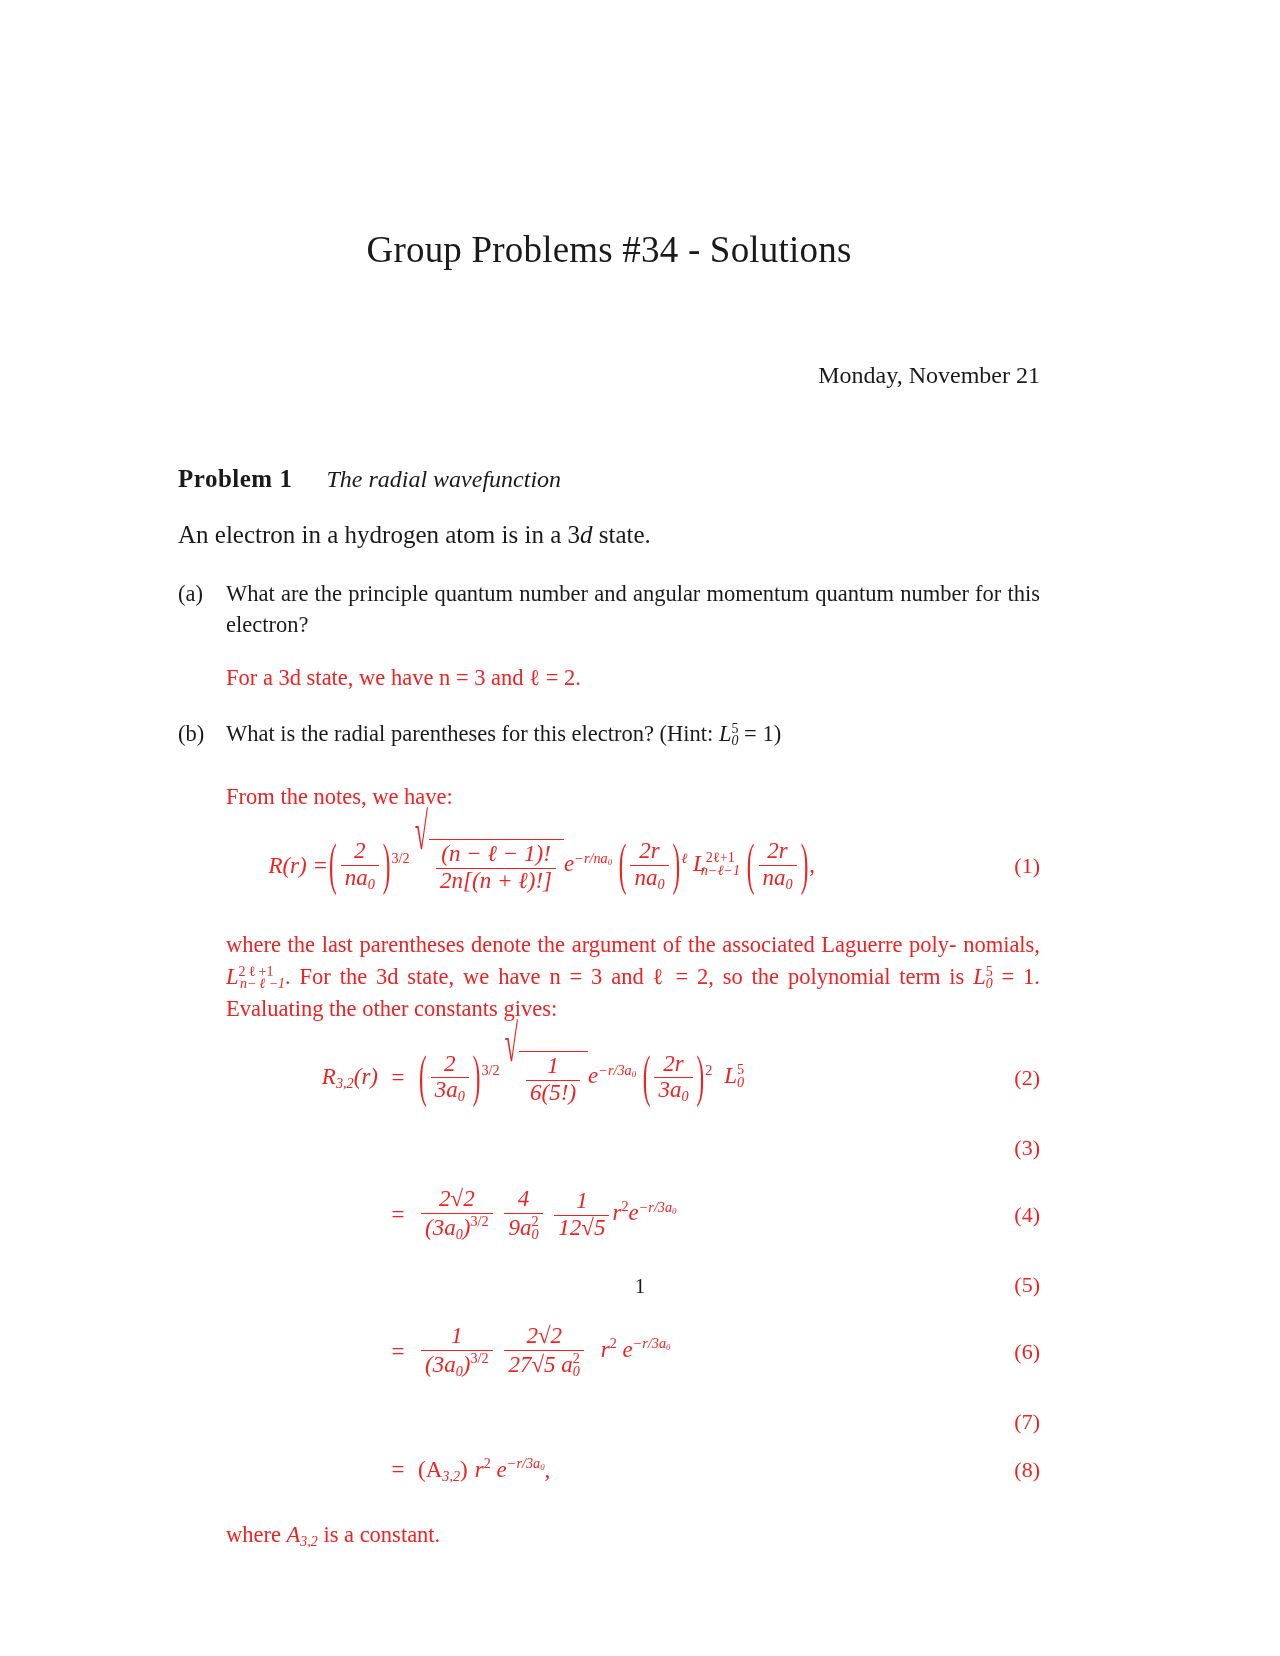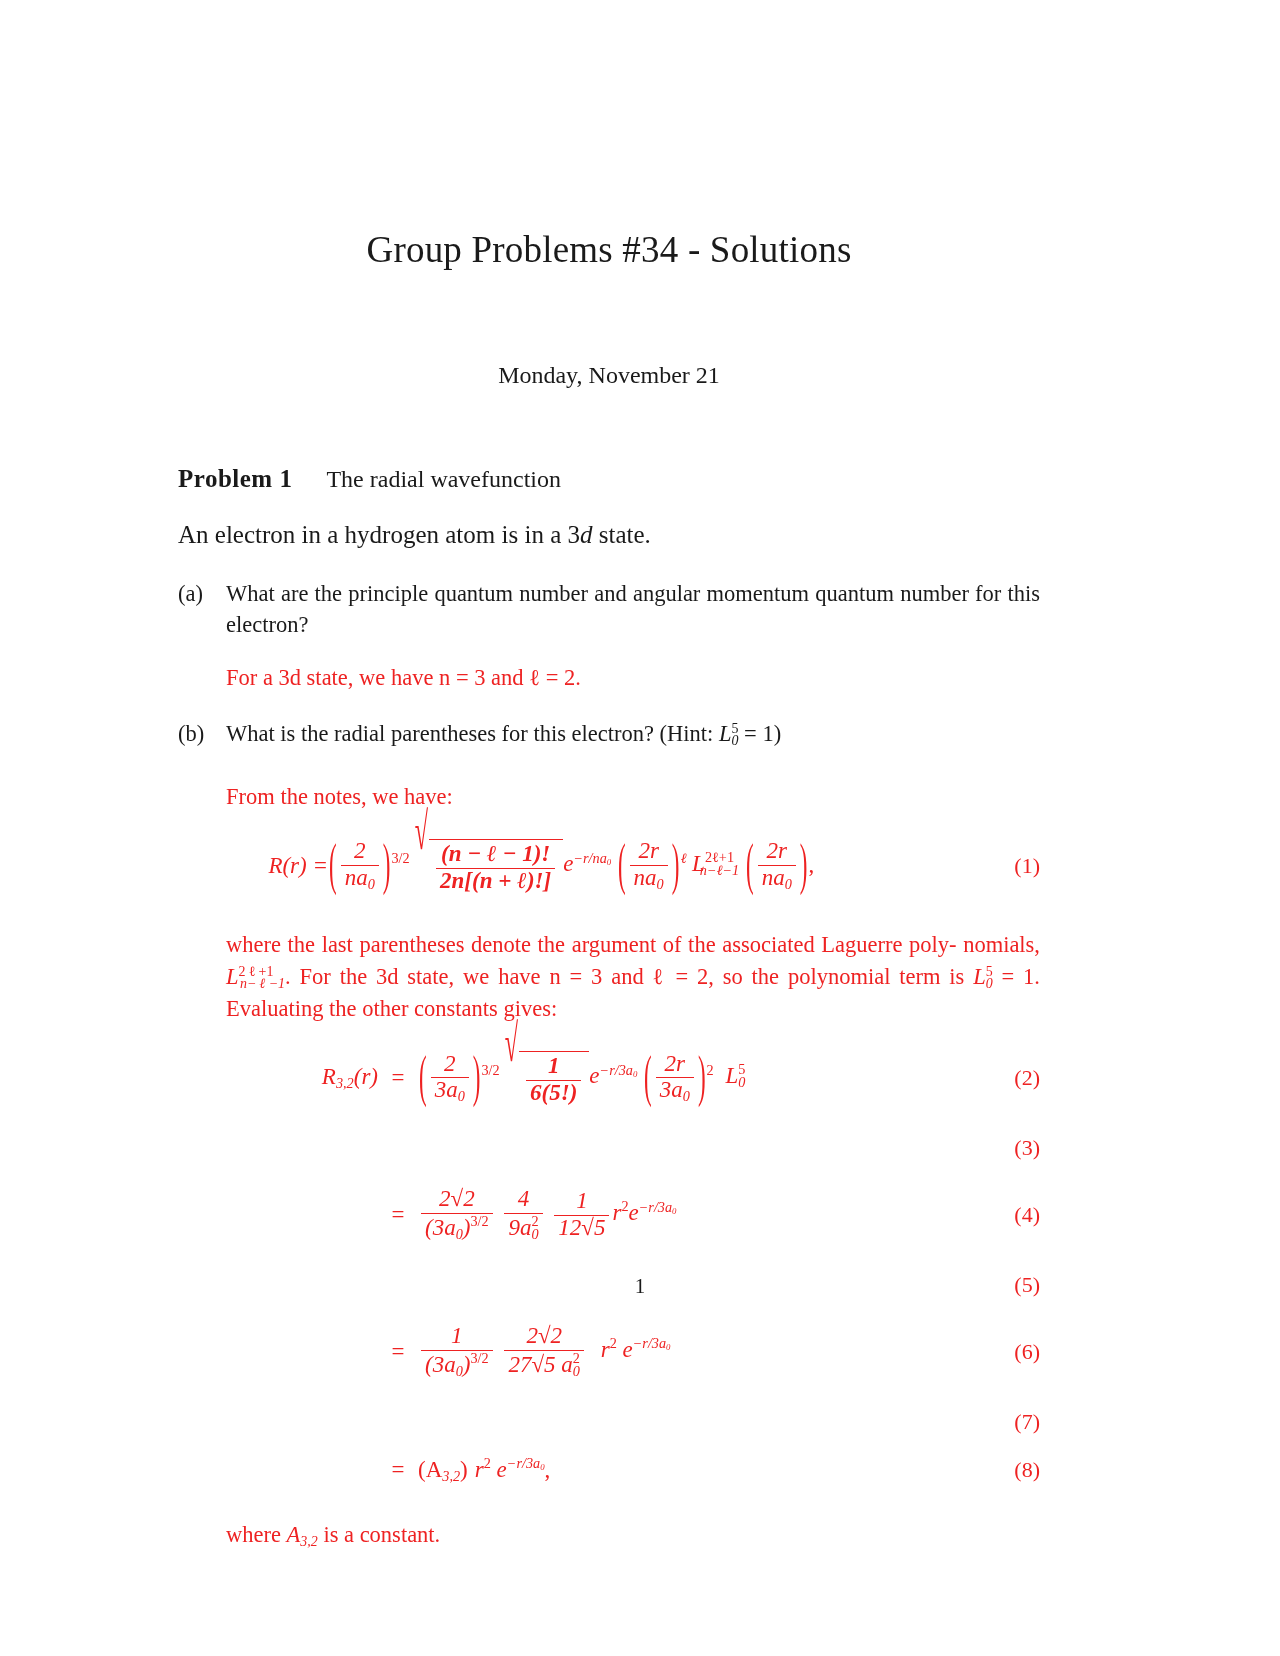--- a/index.html
+++ b/index.html
@@ -14,33 +14,33 @@
   .content{position:absolute;left:178px;top:0;width:862px;}
 
   .doc-title{
     text-align:center;
     font-size:37px;
     margin-top:228px;
     letter-spacing:.2px;
     font-weight:400;
   }
   .doc-date{
-    text-align:center;
+    text-align:right;
     font-size:24px;
     margin-top:91px;
   }
 
   .problem-head{
     margin-top:76px;
     font-size:25px;
     display:flex;
     align-items:baseline;
   }
   .problem-head .ph-label{font-weight:bold;letter-spacing:.5px;}
-  .problem-head .ph-title{margin-left:34px;font-size:24px;}
+  .problem-head .ph-title{font-style:italic;margin-left:34px;font-size:24px;}
 
   .para{
     font-size:25px;
     line-height:1.38;
     margin-top:25px;
     text-align:justify;
   }
 
   .qitem{
     display:flex;
@@ -81,21 +81,21 @@
   }
   sup.exp{font-size:.62em;vertical-align:super;font-style:normal;}
   sub.sb{font-size:.62em;vertical-align:-.28em;font-style:italic;}
   sup.expi{font-size:.62em;vertical-align:super;font-style:italic;}
 
   .sqrt{display:inline-flex;align-items:stretch;vertical-align:middle;font-style:normal;}
   .sqrt .radical{
     font-size:1.0em;display:inline-block;transform:scaleY(2.3) scaleX(1.05);
     transform-origin:center;padding-right:1px;
   }
-  .sqrt .under{border-top:1.4px solid currentColor;padding:2px 5px 0 4px;font-weight:bold;}
+  .sqrt .under{border-top:1.4px solid currentColor;padding:2px 5px 0 4px;}
 
   .eqrow{display:flex;align-items:center;width:100%;}
   .eqrow .lhs{flex:none;text-align:right;}
   .eqrow .eqbody{flex:1;}
   .eqrow .eqnum{flex:none;width:64px;text-align:right;font-style:normal;font-size:22px;}
 
   .eqblock{margin-top:26px;color:#ee2222;font-size:23px;}
   .eqline{display:flex;align-items:center;margin:14px 0;}
 
   .footer-num{

